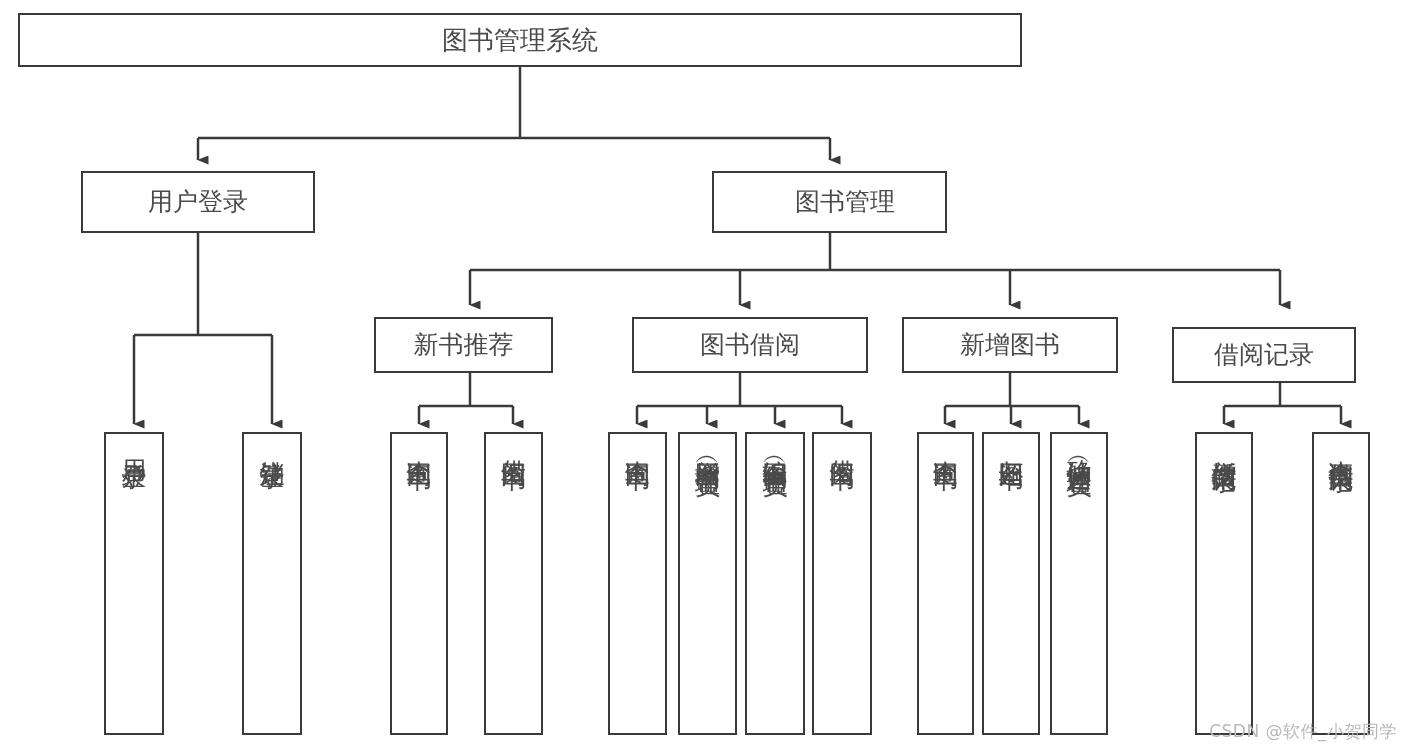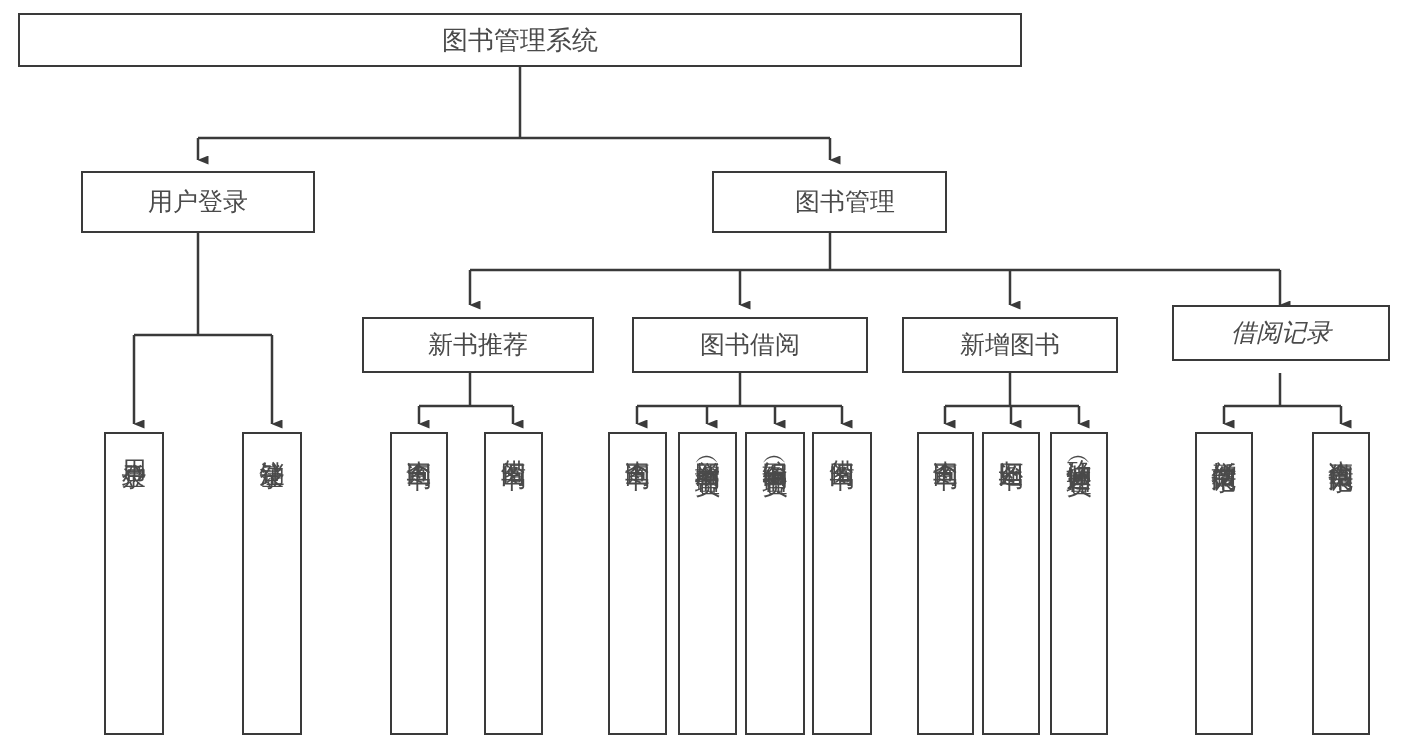--- a/index.html
+++ b/index.html
@@ -112,30 +112,30 @@
     <span class="label">图书管理系统</span>
   </div>
 
   <div class="node horiz" style="left:81px;top:171px;width:234px;height:62px;">
     <span class="label">用户登录</span>
   </div>
   <div class="node horiz" style="left:712px;top:171px;width:235px;height:62px;padding-left:31px;">
     <span class="label">图书管理</span>
   </div>
 
-  <div class="node horiz" style="left:362px;top:317px;width:232px;height:56px;">
+  <div class="node horiz" style="left:374px;top:317px;width:179px;height:56px;">
     <span class="label">新书推荐</span>
   </div>
   <div class="node horiz" style="left:632px;top:317px;width:236px;height:56px;">
     <span class="label">图书借阅</span>
   </div>
   <div class="node horiz" style="left:902px;top:317px;width:216px;height:56px;">
     <span class="label">新增图书</span>
   </div>
-  <div class="node horiz" style="left:1172px;top:305px;width:218px;height:56px;font-style:italic;">
+  <div class="node horiz" style="left:1172px;top:327px;width:184px;height:56px;">
     <span class="label">借阅记录</span>
   </div>
 
   <div class="node leaf" style="left:104px;top:432px;width:60px;height:303px;">
     <span class="label">用户登录</span>
   </div>
   <div class="node leaf" style="left:242px;top:432px;width:60px;height:303px;">
     <span class="label">注销登录</span>
   </div>
 
@@ -169,13 +169,14 @@
     <span class="label">确认归还（管理员）</span>
   </div>
 
   <div class="node leaf" style="left:1195px;top:432px;width:58px;height:303px;">
     <span class="label">新增借阅记录</span>
   </div>
   <div class="node leaf" style="left:1312px;top:432px;width:58px;height:303px;">
     <span class="label">查询借阅记录</span>
   </div>
 
+  <div id="watermark">CSDN @软件_小贺同学</div>
 </div>
 
 </body></html>

